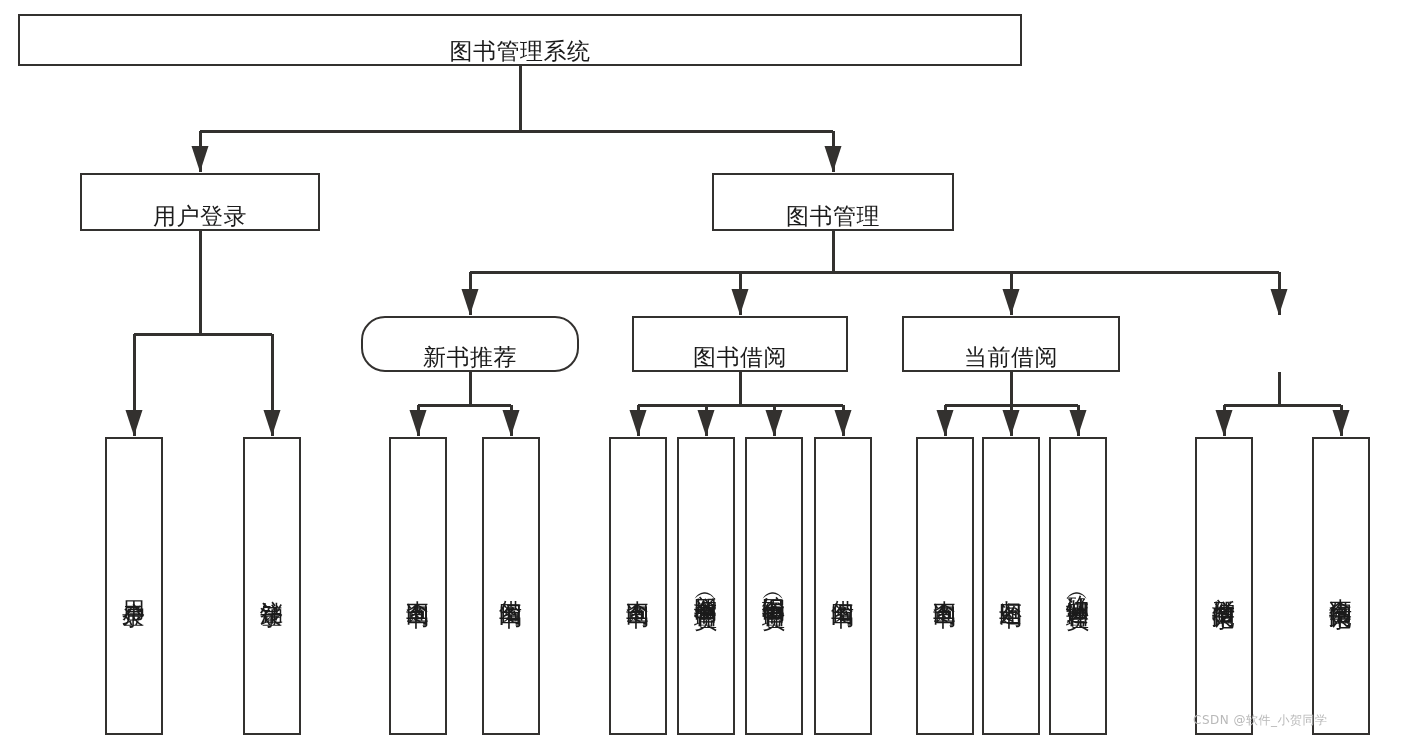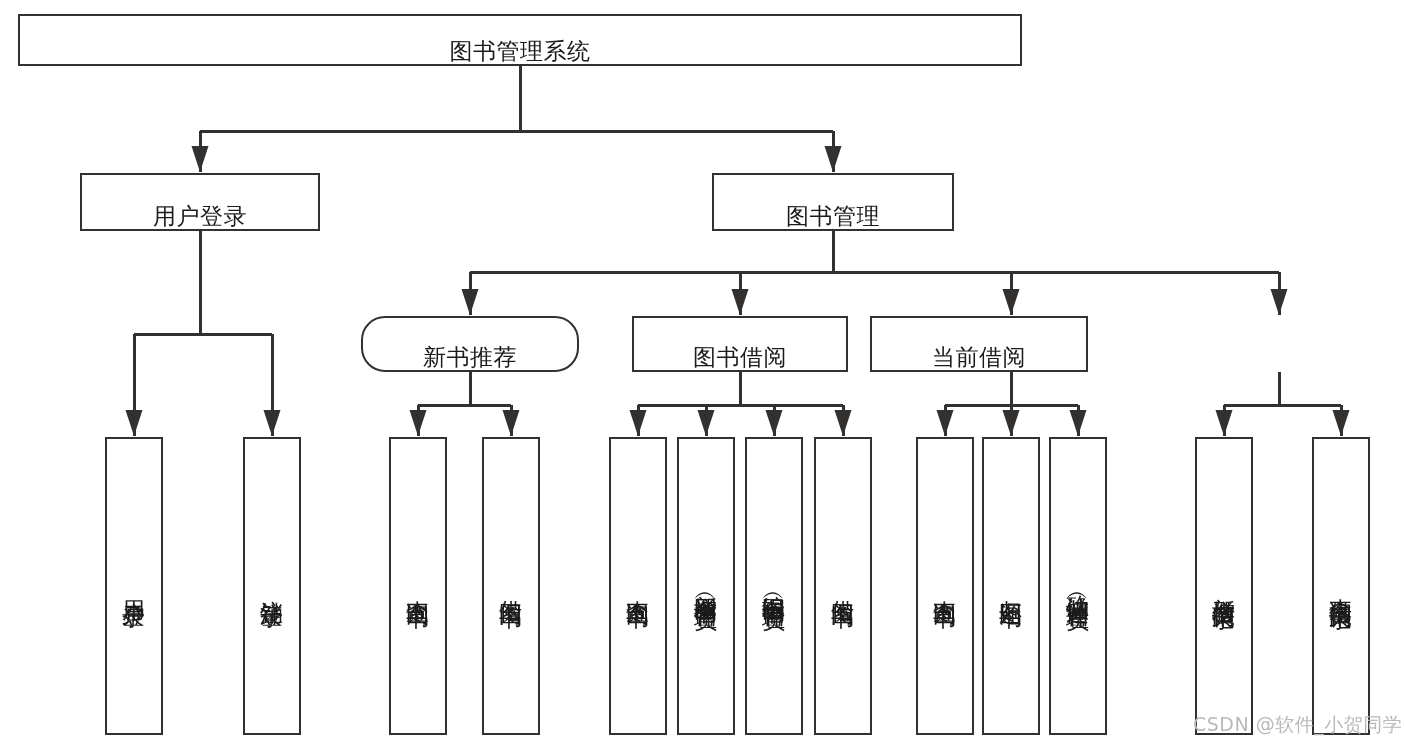--- a/index.html
+++ b/index.html
@@ -49,21 +49,21 @@
     writing-mode: vertical-rl;
     text-orientation: upright;
     font-size: 23px;
     line-height: 1.22;
     letter-spacing: 2px;
     white-space: nowrap;
     text-align: center;
   }
   .watermark {
     position: absolute;
-    font-size: 19px;
+    font-size: 12px;
     color: #b9b9b9;
     letter-spacing: 0.5px;
     white-space: nowrap;
     pointer-events: none;
   }
 </style>
 </head>
 <body>
 
 <div id="canvas">
@@ -133,21 +133,21 @@
   <div class="node node-h" style="left: 712px; top: 173px; width: 242px; height: 58px;">
     <span class="label">图书管理</span>
   </div>
 
   <div class="node node-h" style="left: 361px; top: 316px; width: 218px; height: 56px; border-radius: 24px;">
     <span class="label">新书推荐</span>
   </div>
   <div class="node node-h" style="left: 632px; top: 316px; width: 216px; height: 56px;">
     <span class="label">图书借阅</span>
   </div>
-  <div class="node node-h" style="left: 870px; top: 316px; width: 218px; height: 56px;">
+  <div class="node node-h" style="left: 902px; top: 316px; width: 218px; height: 56px;">
     <span class="label">当前借阅</span>
   </div>
 
   <div class="node node-v" style="left: 105px; top: 437px; width: 58px; height: 298px;">
     <span class="label">用户登录</span>
   </div>
   <div class="node node-v" style="left: 243px; top: 437px; width: 58px; height: 298px;">
     <span class="label">注销登录</span>
   </div>
   <div class="node node-v" style="left: 389px; top: 437px; width: 58px; height: 298px;">

